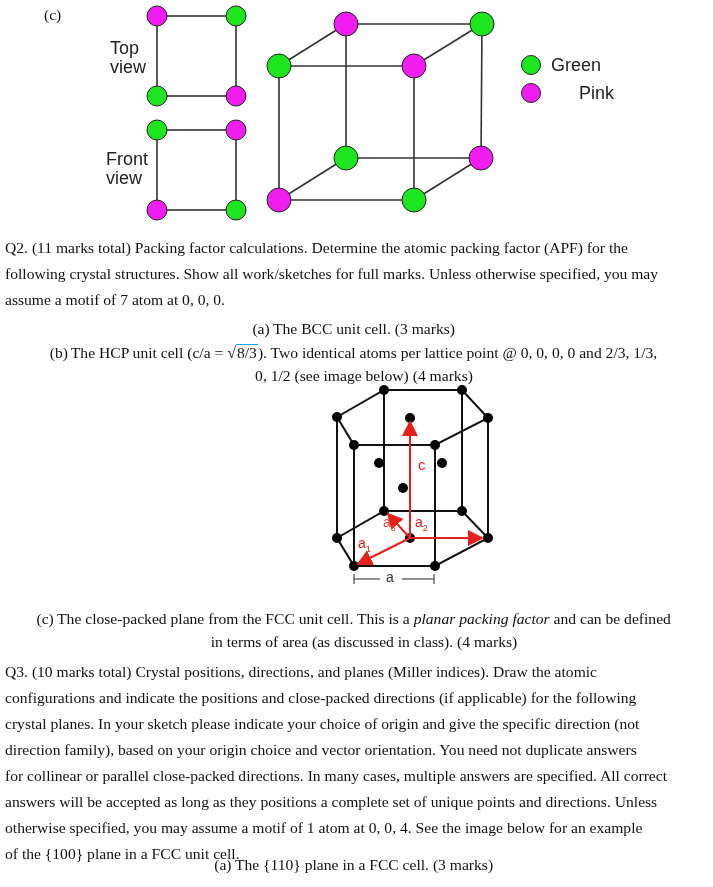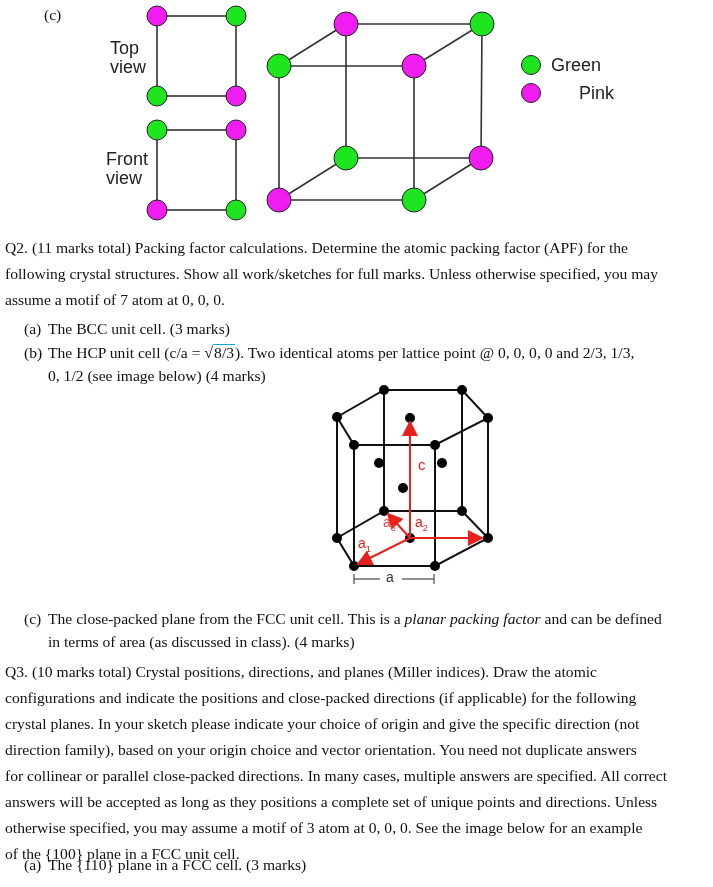--- a/index.html
+++ b/index.html
@@ -1,20 +1,20 @@
 <!DOCTYPE html>
 <html><head>
 <meta charset="utf-8">
 <style>
   html, body { margin:0; padding:0; background:#ffffff; }
   body { width:713px; height:887px; position:relative; overflow:hidden;
          font-family:"Liberation Serif", "DejaVu Serif", serif; color:#111; }
   .abs { position:absolute; }
   .para { position:absolute; left:5px; width:700px; font-size:15.6px; line-height:26px; text-align:justify; }
-  .item { position:absolute; left:24px; width:680px; font-size:15.6px; line-height:23px; }
+  .item { position:absolute; left:12px; width:680px; font-size:15.6px; line-height:23px;text-align:center; }
   .item .lbl { display:inline-block; width:24px; }
   .item .cont { padding-left:24px; }
   b { font-weight:normal; }
   .sans { font-family:"Liberation Sans", "DejaVu Sans", sans-serif; }
   .fig-label { font-family:"Liberation Sans", "DejaVu Sans", sans-serif; font-size:18px; line-height:19px; color:#222; }
   .sqrt { display:inline-block; border-top:1px solid #0ea5e9; line-height:16px; padding:0 1px; }
   .sqrt-sign { font-size:16px; }
   svg { position:absolute; left:0; top:0; }
 </style>
 </head>
@@ -163,19 +163,19 @@
   <div class="cont"><span>in terms of area (as discussed in class). </span><b>(4 marks)</b></div>
 </div>
 
 <div class="para" style="top:659px;">
   <div><b>Q3.</b> <b>(10 marks total)</b><span> Crystal positions, directions, and planes (Miller indices). Draw the atomic</span></div>
   <div>configurations and indicate the positions and close-packed directions (if applicable) for the following</div>
   <div>crystal planes. In your sketch please indicate your choice of origin and give the specific direction (not</div>
   <div>direction family), based on your origin choice and vector orientation. You need not duplicate answers</div>
   <div>for collinear or parallel close-packed directions. In many cases, multiple answers are specified. All correct</div>
   <div>answers will be accepted as long as they positions a complete set of unique points and directions. Unless</div>
-  <div>otherwise specified, you may assume a motif of 3 atom at 0, 0, 0. See the image below for an example</div>
+  <div>otherwise specified, you may assume a motif of 1 atom at 0, 0, 4. See the image below for an example</div>
   <div>of the {100} plane in a FCC unit cell.</div>
 </div>
 
 <div class="item" style="top:853px;">
   <span class="lbl">(a)</span><span>The {110} plane in a FCC cell. </span><b>(3 marks)</b>
 </div>
 
 </body></html>

